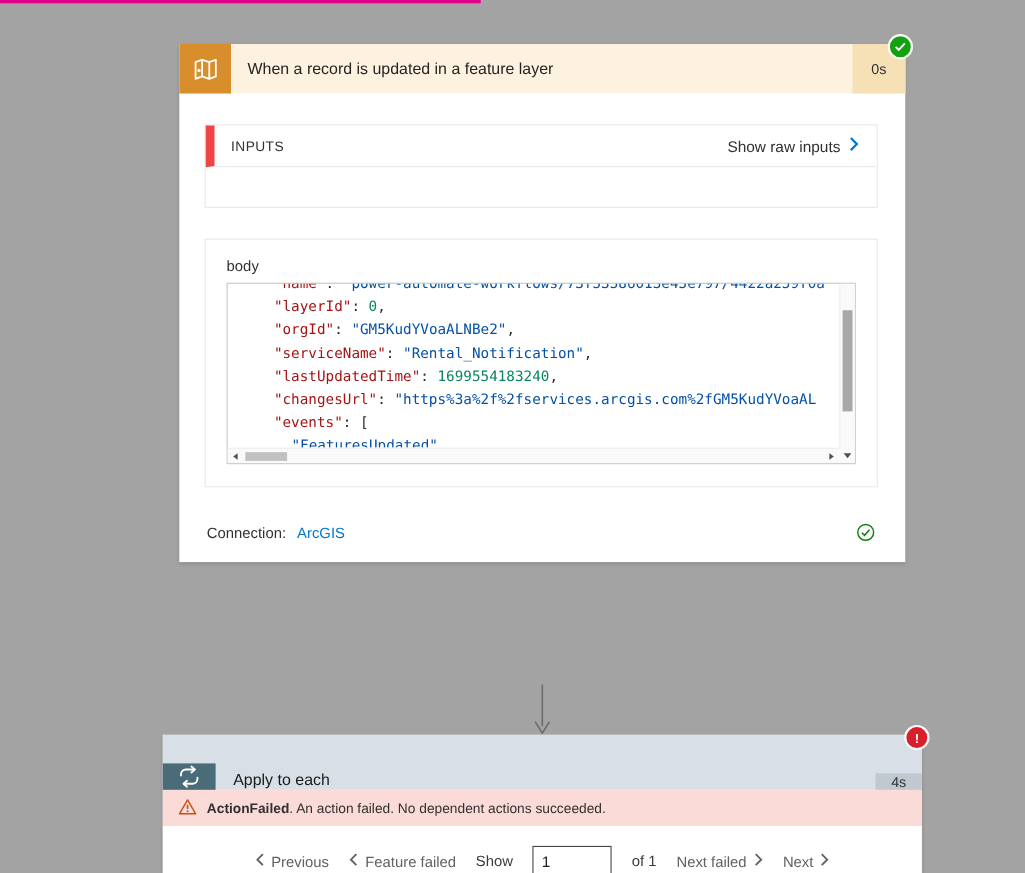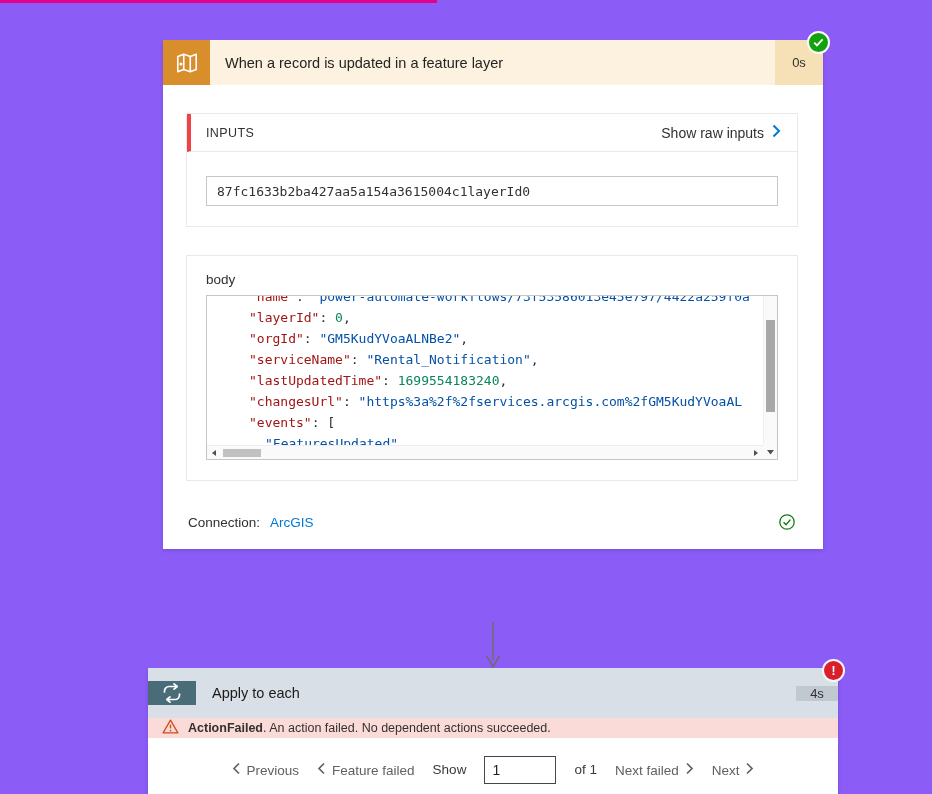--- a/index.html
+++ b/index.html
@@ -1,18 +1,18 @@
 <!DOCTYPE html>
 <html><head>
 <meta charset="utf-8">
 <style>
   html,body{margin:0;padding:0;background:#faf9f8;}
   .canvas{
     position:relative;width:932px;height:794px;overflow:hidden;
-    background:#8b5cf6;font-family:"Liberation Sans",sans-serif;color:#323130;
+    background:#a3a3a3;font-family:"Liberation Sans",sans-serif;color:#323130;
   }
   .top-accent{position:absolute;left:0;top:0;width:437px;height:3px;background:#e3008c;}
 
   
   .card{position:absolute;background:#fff;box-shadow:0 0.3px 0.9px rgba(0,0,0,.12),0 1.6px 3.6px rgba(0,0,0,.14);}
   .trigger-card{left:163px;top:40px;width:660px;}
   .apply-card{left:148px;top:668px;width:690px;height:160px;}
 
   
   .trigger-header{display:flex;align-items:stretch;height:45px;background:#fdf2df;cursor:pointer;}
@@ -23,21 +23,21 @@
   .corner-badge{position:absolute;top:-9px;right:-7px;width:19px;height:19px;border-radius:50%;
     display:flex;align-items:center;justify-content:center;border:2px solid #faf9f8;box-sizing:content-box;}
   .badge-green{background:#13a10e;}
   .badge-red{background:#d8202c;color:#fff;font-size:12px;font-weight:bold;line-height:1;}
 
   
   .card-body{padding:28px 25px 18px 23px;}
   .panel{border:1px solid #ebe9e7;}
   .panel + .panel{margin-top:28px;}
   .panel-header{height:37px;display:flex;align-items:center;justify-content:space-between;
-    border-bottom:1px solid #ebe9e7;border-left:4px solid #ef4444;padding:0 10px 0 15px;}
+    border-bottom:1px solid #ebe9e7;border-left:8px solid #ef4444;padding:0 10px 0 15px;}
   .panel-title{font-size:12.5px;letter-spacing:.4px;color:#323130;}
   .raw-link{display:flex;align-items:center;gap:8px;font-size:14px;color:#323130;cursor:pointer;background:none;border:none;font-family:inherit;}
   .panel-content{padding:16px 19px 20px 19px;}
   .field-label{font-size:13.5px;color:#323130;}
   .field-box{margin-top:8px;border:1px solid #c8c6c4;height:28px;display:flex;align-items:center;
     padding:0 10px;font-family:"DejaVu Sans Mono",monospace;font-size:13px;color:#323130;white-space:nowrap;overflow:hidden;}
 
   
   .code-wrap{margin-top:8px;border:1px solid #c8c6c4;position:relative;height:163px;background:#fff;}
   .code-scroll{position:absolute;left:0;top:0;right:14px;bottom:14px;overflow:hidden;}
@@ -60,26 +60,26 @@
 
   
   .connection-row{margin-top:32px;display:flex;align-items:center;font-size:13.5px;padding:0 2px;}
   .connection-link{color:#0078d4;margin-left:10px;text-decoration:none;cursor:pointer;}
   .connection-status{margin-left:auto;display:flex;align-items:center;}
 
   
   .flow-arrow{position:absolute;left:484px;top:622px;}
 
   
-  .apply-header{display:flex;align-items:center;height:50px;background:#d8dfe6;cursor:pointer;}
+  .apply-header{display:flex;align-items:flex-end;height:50px;background:#d8dfe6;cursor:pointer;}
   .apply-icon{width:48px;display:flex;align-items:center;justify-content:center;background:#4a6b78;flex:0 0 48px;}
   .apply-title{flex:1;display:flex;align-items:center;padding-left:16px;font-size:14.5px;color:#1b1a19;}
   .apply-duration{width:42px;display:flex;align-items:center;justify-content:center;font-size:13px;background:#c0c8d0;flex:0 0 42px;}
 
-  .error-banner{height:20px;background:#fbdbd8;display:flex;align-items:center;gap:9px;padding:0 14px;font-size:12.5px;color:#323130;}
+  .error-banner{height:33px;background:#fbdbd8;display:flex;align-items:center;gap:9px;padding:0 14px;font-size:12.5px;color:#323130;}
   .error-bold{font-weight:bold;}
 
   .apply-body{background:#fff;height:79px;display:flex;justify-content:center;align-items:flex-start;padding-top:20px;gap:18px;}
   .pager-btn{display:flex;align-items:center;gap:6px;background:none;border:none;font-family:inherit;font-size:13.5px;color:#616161;cursor:pointer;padding:4px 0;}
   .pager-static{font-size:13.5px;color:#3b3a39;padding:4px 0;}
   .page-input{width:72px;height:28px;border:1px solid #484644;font-size:14px;font-family:inherit;padding:0 7px;color:#201f1e;box-sizing:border-box;margin-top:-2px;}
 </style>
 </head>
 <body>
 
@@ -112,21 +112,20 @@
           <button class="raw-link">
             <span>Show raw inputs</span>
             <span>
               <svg width="9" height="14" viewBox="0 0 9 14">
                   <polyline points="1.5,1.5 7,7 1.5,12.5" fill="none" stroke="#0078d4" stroke-width="2"></polyline>
                 </svg>
             </span>
           </button>
         </div>
         <div class="panel-content">
-          <div class="field-box">87fc1633b2ba427aa5a154a3615004c1layerId0</div>
         </div>
       </div>
 
       <div class="panel">
         <div class="panel-content">
           <div class="field-label">body</div>
           <div class="code-wrap">
             <div class="code-scroll">
               <div class="code-inner"><div class="code-line ind-1"><span class="tk-key">"name"</span><span class="tk-p">: </span><span class="tk-str">"power-automate-workflows/73f53586013e45e797/4422a259f0a</span></div><div class="code-line ind-1"><span class="tk-key">"layerId"</span><span class="tk-p">: </span><span class="tk-num">0</span><span class="tk-p">,</span></div><div class="code-line ind-1"><span class="tk-key">"orgId"</span><span class="tk-p">: </span><span class="tk-str">"GM5KudYVoaALNBe2"</span><span class="tk-p">,</span></div><div class="code-line ind-1"><span class="tk-key">"serviceName"</span><span class="tk-p">: </span><span class="tk-str">"Rental_Notification"</span><span class="tk-p">,</span></div><div class="code-line ind-1"><span class="tk-key">"lastUpdatedTime"</span><span class="tk-p">: </span><span class="tk-num">1699554183240</span><span class="tk-p">,</span></div><div class="code-line ind-1"><span class="tk-key">"changesUrl"</span><span class="tk-p">: </span><span class="tk-str">"https%3a%2f%2fservices.arcgis.com%2fGM5KudYVoaAL</span></div><div class="code-line ind-1"><span class="tk-key">"events"</span><span class="tk-p">: [</span></div><div class="code-line ind-2"><span class="tk-str">"FeaturesUpdated"</span></div></div>
             </div>

